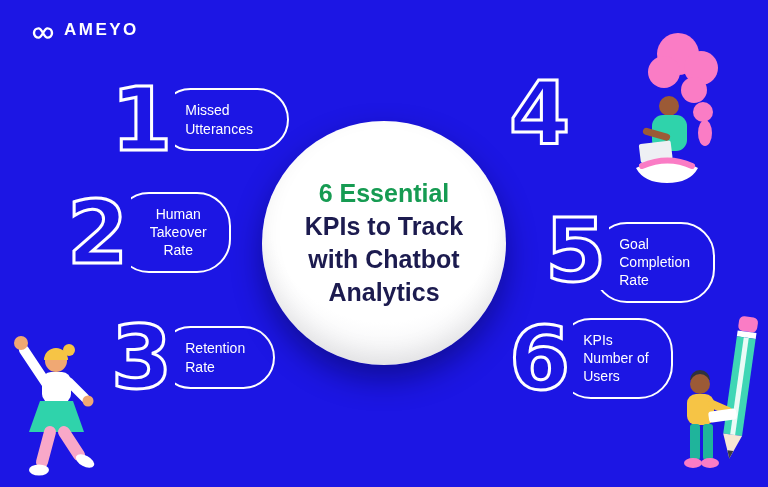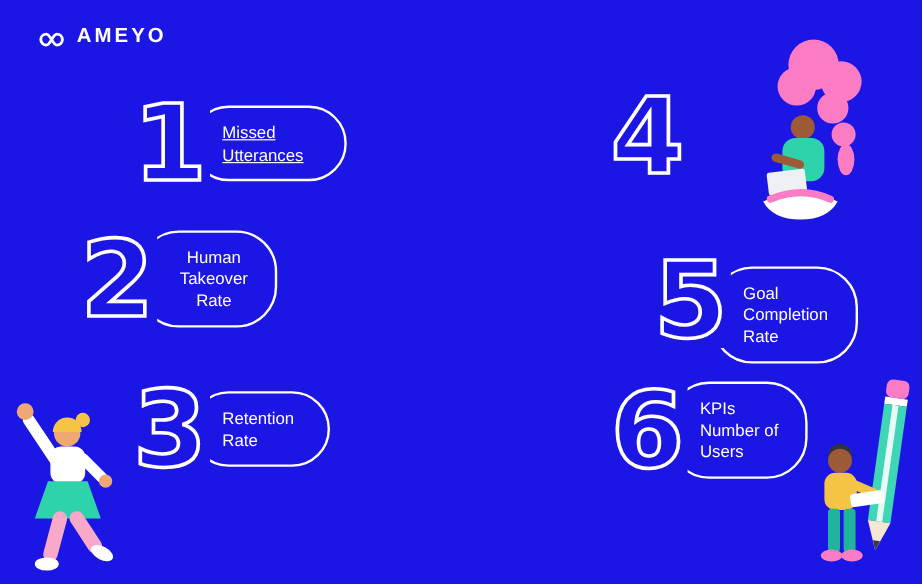--- a/index.html
+++ b/index.html
@@ -41,21 +41,21 @@
     font-family:"DejaVu Sans","Liberation Sans",sans-serif;
   }
   @supports (-webkit-text-stroke: 3px #fff){
     .kpi-num{color:transparent;-webkit-text-stroke:3px #fff;}
   }
   .kpi-pill{
     position:relative;z-index:1;border:2.5px solid #fff;border-radius:34px;
     color:#fff;font-size:14px;line-height:1.3;padding:11px 14px 11px 24px;
     display:flex;align-items:center;min-height:56px;
   }
-  .kpi-1{left:108px;top:80px;}  .kpi-1 .kpi-pill{width:130px;text-decoration:underline;}
+  .kpi-1{left:108px;top:80px;}  .kpi-1 .kpi-pill{width:130px;}
   .kpi-2{left:64px;top:192px;}  .kpi-2 .kpi-pill{width:116px;text-align:center;}
   .kpi-3{left:108px;top:318px;} .kpi-3 .kpi-pill{width:116px;}
   .kpi-4{left:506px;top:74px;}  .kpi-4 .kpi-pill{width:120px;}
   .kpi-5{left:542px;top:198px;} .kpi-5 .kpi-pill{width:122px;margin-top:24px;}
   .kpi-6{left:506px;top:318px;} .kpi-6 .kpi-pill{width:116px;}
 
   
   .illu{position:absolute;z-index:2;}
   .illu-laptop{left:606px;top:28px;}
   .illu-waving{left:0px;top:324px;}
@@ -66,20 +66,26 @@
 
 <div class="stage">
 
   <div class="logo">
     <svg width="26" height="26" viewBox="0 0 26 26">
       <path d="M4 13c0-2.6 2.1-4.6 4.6-4.6 3.6 0 5.2 9.2 8.8 9.2 2.5 0 4.6-2 4.6-4.6s-2.1-4.6-4.6-4.6c-3.6 0-5.2 9.2-8.8 9.2C6.1 17.6 4 15.6 4 13z" fill="none" stroke="#ffffff" stroke-width="2.4" stroke-linecap="round"></path>
     </svg>
     <span class="logo-text">AMEYO</span>
   </div>
 
+  <div class="center-circle">
+    <div class="center-title">
+      <span class="hl">6 Essential</span>
+      <span>KPIs to Track with Chatbot Analytics</span>
+    </div>
+  </div>
 
   <div class="kpi kpi-1">
     <div class="kpi-num">1</div>
     <div class="kpi-pill">
       <span>Missed Utterances</span>
     </div>
   </div>
 
   <div class="kpi kpi-2">
     <div class="kpi-num">2</div>

